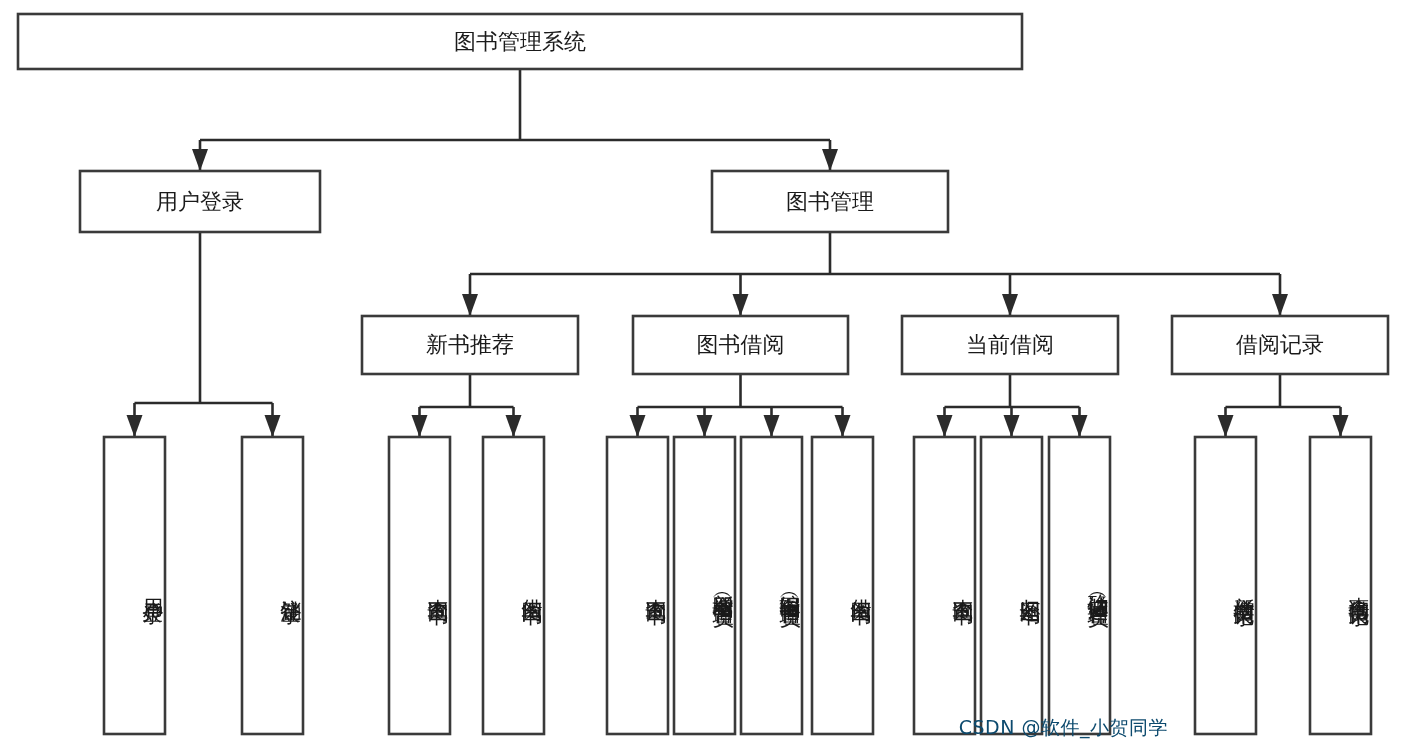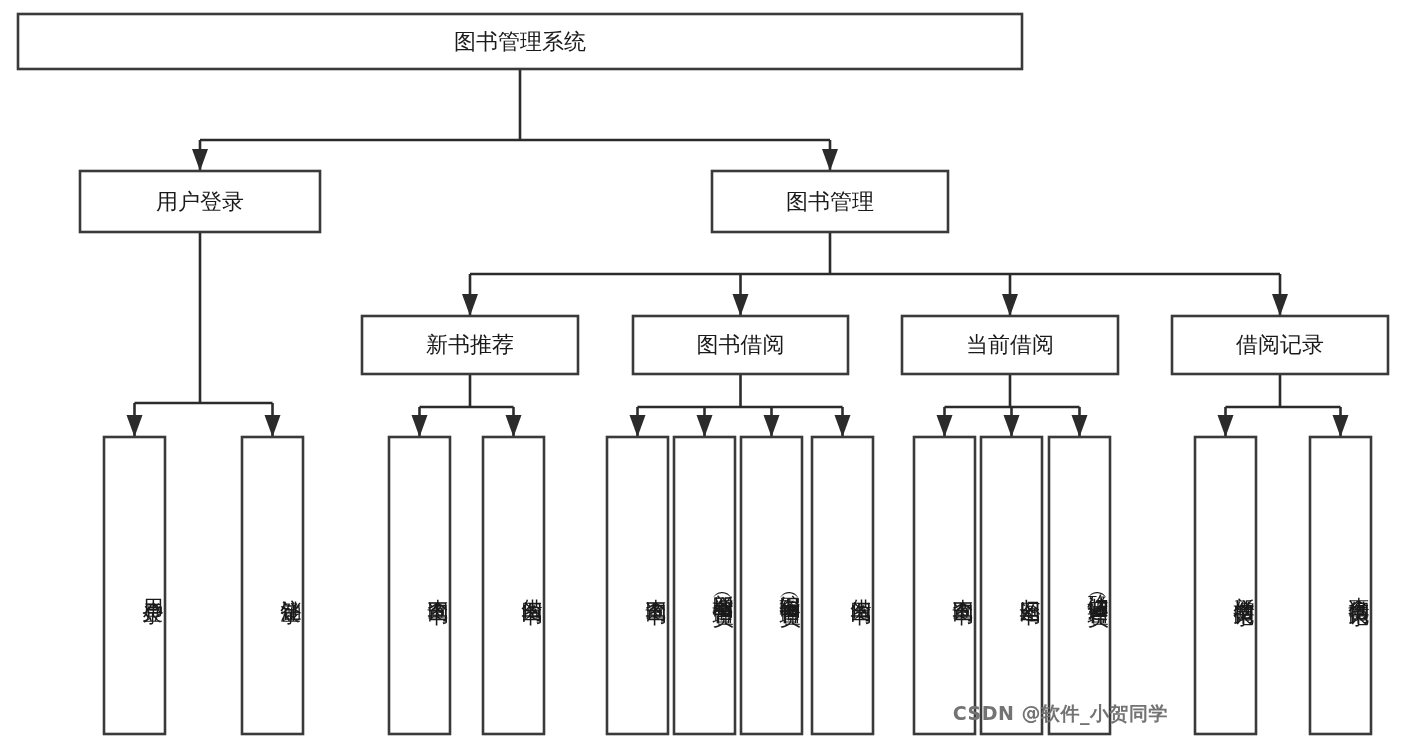--- a/index.html
+++ b/index.html
@@ -59,27 +59,26 @@
     font-size: 21px;
     line-height: 1.18;
     letter-spacing: 2px;
     color: #1a1a1a;
     white-space: nowrap;
     pointer-events: none;
   }
   .watermark {
     position: absolute;
     right: 8px;
-    bottom: 20px;
+    bottom: 6px;
     font-family: "DejaVu Sans", "Liberation Sans", sans-serif;
     font-size: 19px;
-    color: #737373;
+    color: #0c4a6e;
     letter-spacing: 0.5px;
     white-space: nowrap;
-    font-weight: bold;
   }
 </style>
 </head>
 <body>
 
 <div id="diagram-root">
 
   <svg id="tree-svg" viewBox="0 0 1405 747">
     <g id="connectors-layer">
         <line x1="520" y1="69" x2="520" y2="140" class="connector"></line>

